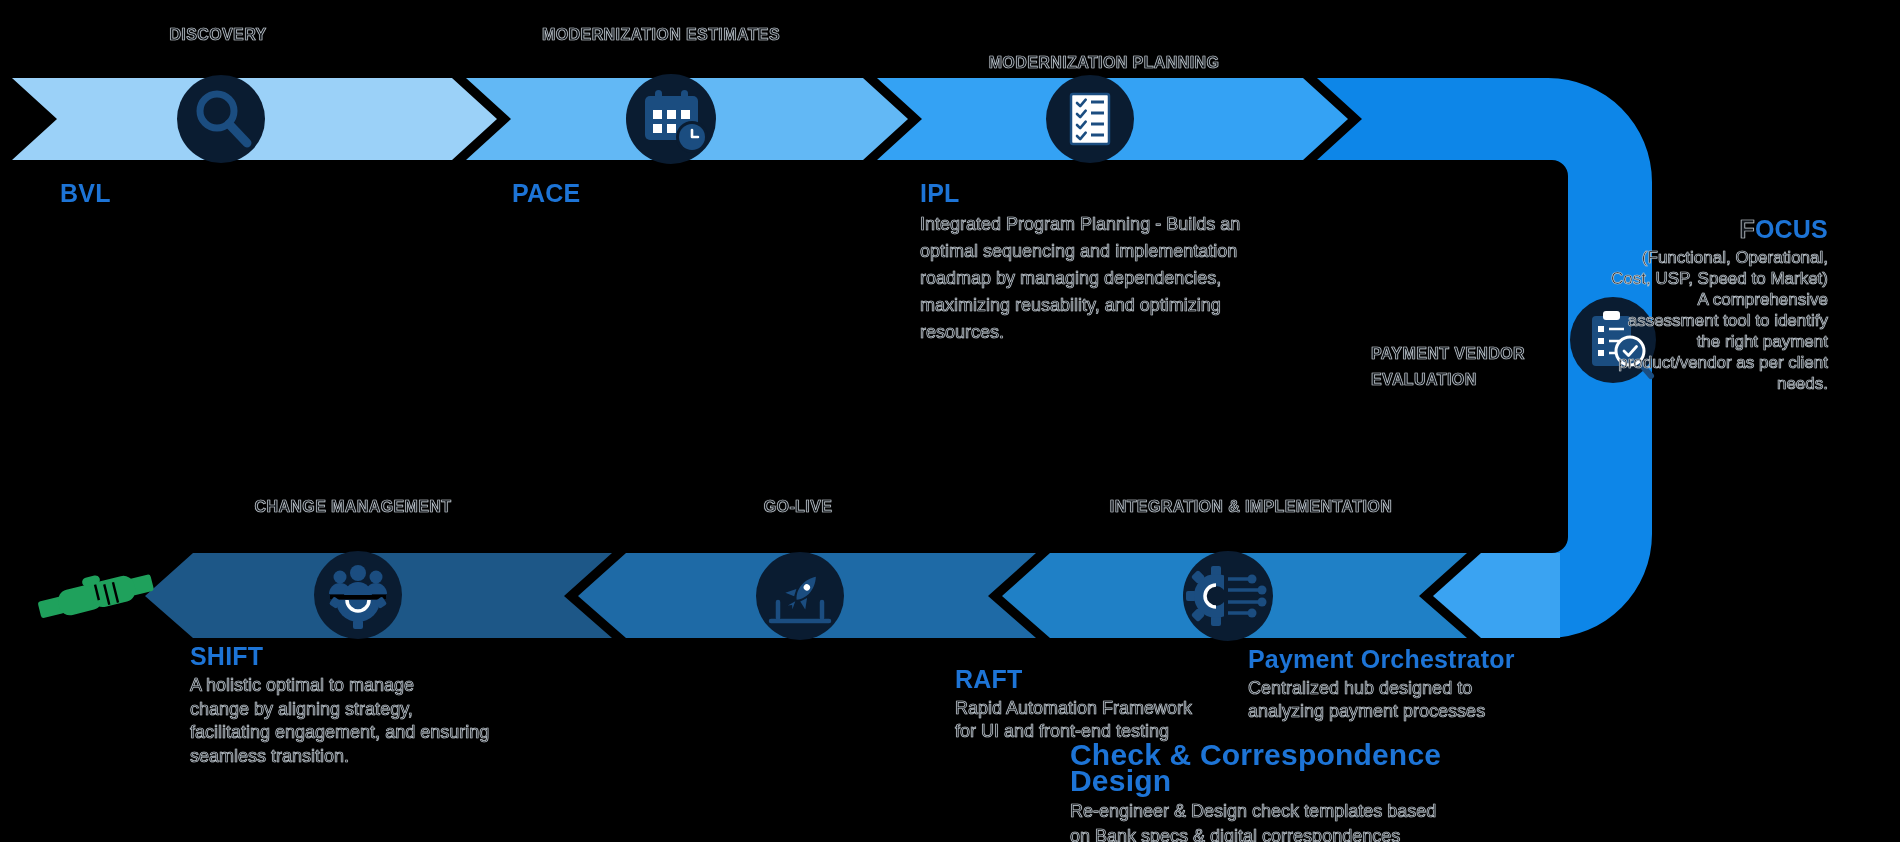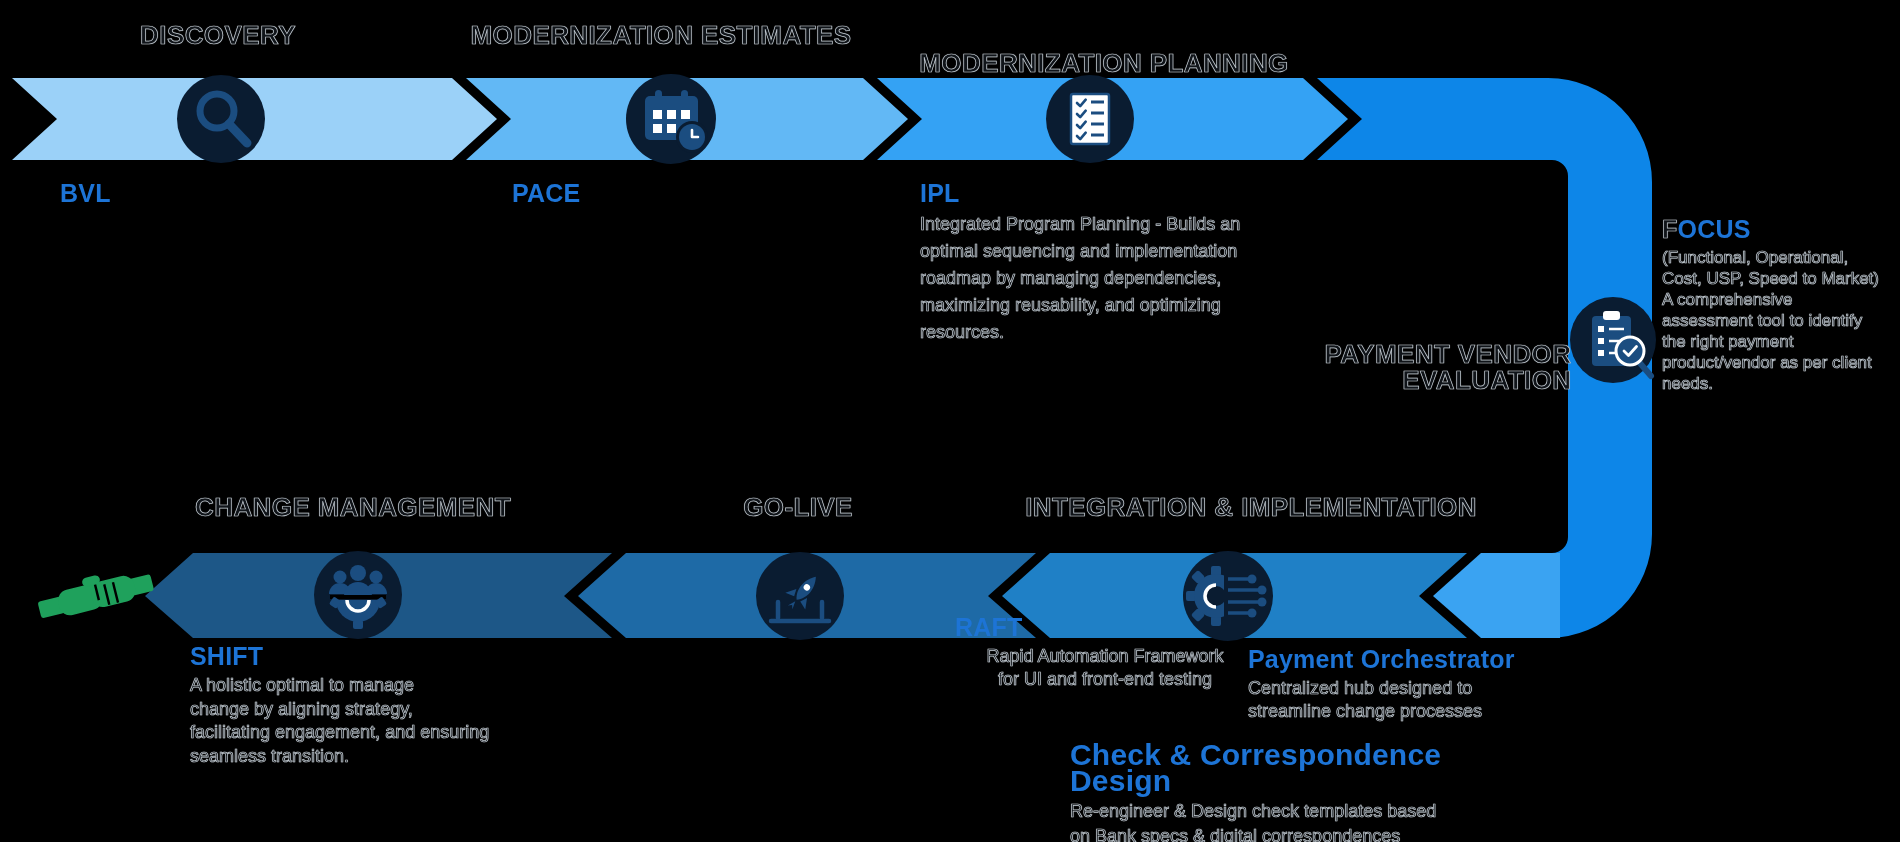--- a/index.html
+++ b/index.html
@@ -27,22 +27,22 @@
   .hand-f{fill:var(--handshake_green);}
   .carve-s{stroke:#000000;fill:none;}
 
   
   .outlined{
     color:var(--text_dark);
     -webkit-text-stroke:0.7px #bfc7ce;
     text-shadow:0 0 1px rgba(205,212,219,.85);
   }
   .hdr{
-    position:absolute;font-size:26px;font-weight:700;letter-spacing:.4px;
-    white-space:pre-line;text-align:right;transform:translateX(-50%);
+    position:absolute;font-size:16px;font-weight:700;letter-spacing:.4px;
+    white-space:pre-line;text-align:left;transform:translateX(-50%);
     line-height:26px;
   }
   .callout{position:absolute;}
   .callout .title{
     color:var(--title_blue);font-size:25px;font-weight:700;letter-spacing:.2px;
     margin:0 0 5px 0;line-height:26px;
   }
   .callout .body{
     font-size:18px;line-height:27px;white-space:pre-line;margin:0;
   }
@@ -51,26 +51,26 @@
   #hdr-estimates{left:661px;top:22px;}
   #hdr-planning{left:1104px;top:22px;margin-top:28px;}
   #hdr-pve{left:1448px;top:320px;margin-top:21px;}
   #hdr-change{left:353px;top:494px;}
   #hdr-golive{left:798px;top:494px;}
   #hdr-integration{left:1251px;top:494px;}
 
   #co-bvl{left:60px;top:180px;width:390px;}
   #co-pace{left:512px;top:180px;width:400px;}
   #co-ipl{left:920px;top:180px;width:420px;}
-  #co-focus{left:1662px;top:216px;width:238px;}
+  #co-focus{left:1590px;top:216px;width:238px;text-align:right;}
   #co-focus .body{font-size:17px;line-height:21px;}
   #co-shift{left:190px;top:643px;width:400px;}
   #co-shift .body{line-height:23.5px;}
-  #co-raft{left:955px;top:614px;width:300px;}
-  #co-raft .body{line-height:23px;text-align:center;}
+  #co-raft{left:955px;top:666px;width:300px;}
+  #co-raft .body{line-height:23px;}
   #co-po{left:1248px;top:646px;width:300px;}
   #co-po .body{line-height:23px;}
   #co-check{left:1070px;top:742px;width:420px;}
   #co-check .title{font-size:30px;}
   #co-check .body{line-height:25px;}
 </style>
 </head>
 <body style="background: rgb(0, 0, 0);">
 
 <svg id="stage-svg" width="1900" height="842" viewBox="0 0 1900 842">
@@ -264,20 +264,20 @@
 
 <div class="callout" id="co-raft">
   <div class="title">RAFT</div>
   <div class="body outlined">Rapid Automation Framework
 for UI and front-end testing</div>
 </div>
 
 <div class="callout" id="co-po">
   <div class="title">Payment Orchestrator</div>
   <div class="body outlined">Centralized hub designed to
-streamline change processes</div>
+analyzing payment processes</div>
 </div>
 
 <div class="callout" id="co-check">
   <div class="title">Check &amp; Correspondence Design</div>
   <div class="body outlined">Re-engineer &amp; Design check templates based
 on Bank specs &amp; digital correspondences</div>
 </div>
 
 </body></html>

